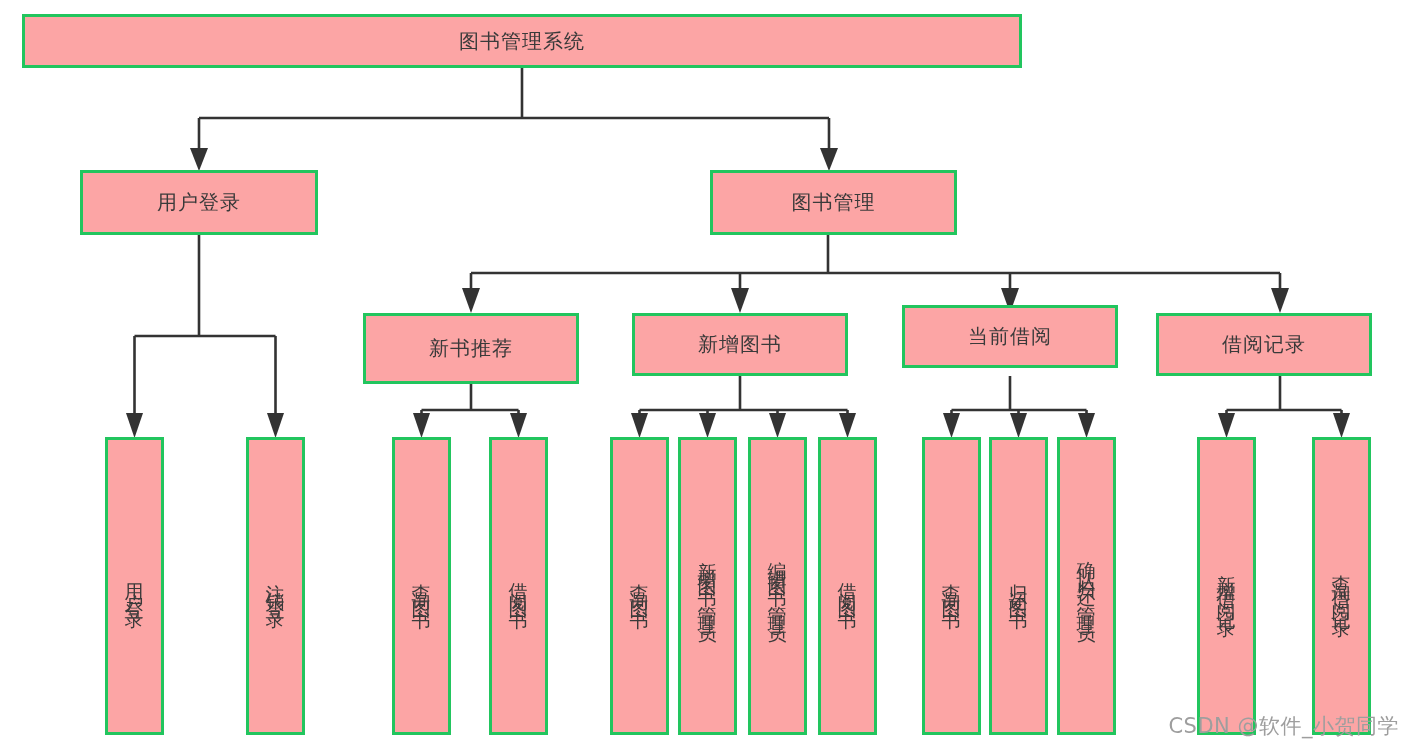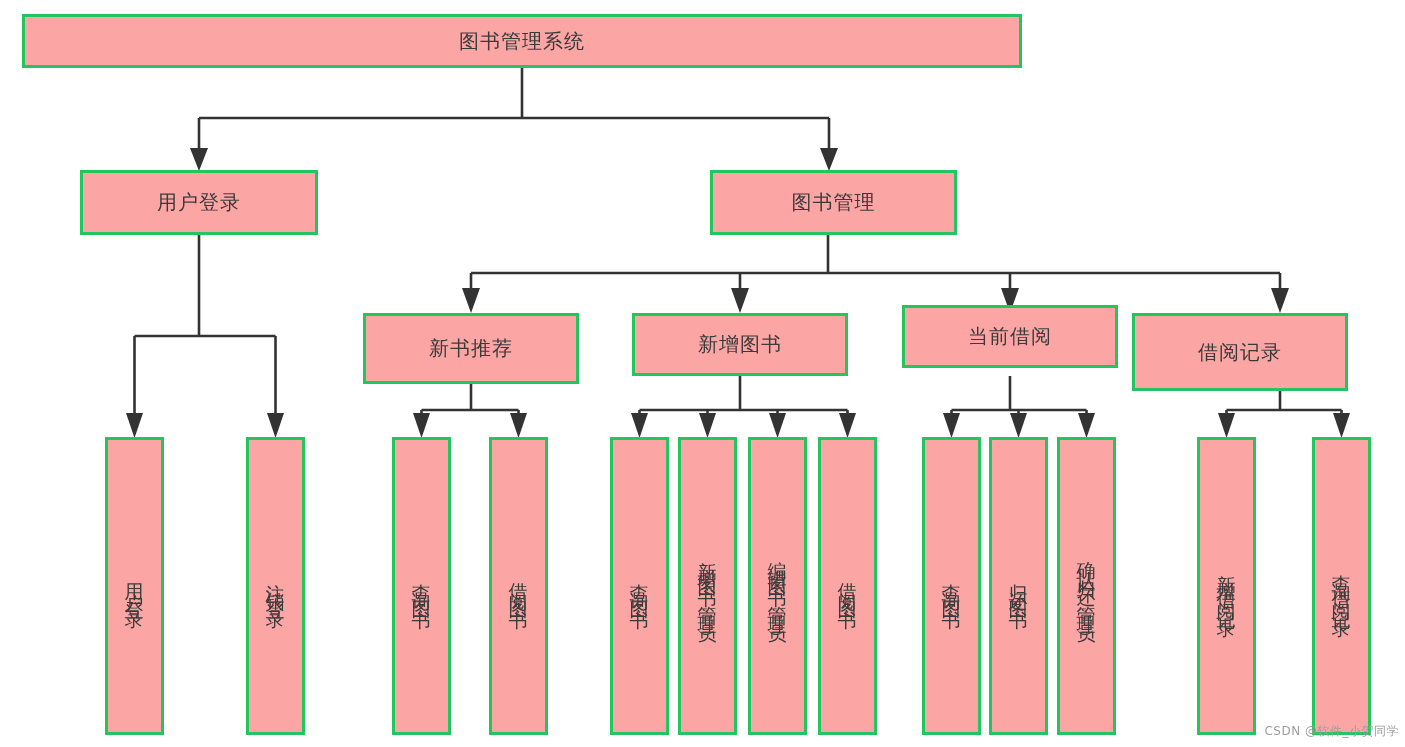--- a/index.html
+++ b/index.html
@@ -34,21 +34,21 @@
   }
   #connectors path{
     stroke:#333333;stroke-width:2.6;fill:none;
   }
   #connectors polygon{
     fill:#333333;stroke:none;
   }
   .watermark{
     position:absolute;
     right:6px;bottom:7px;
-    font-size:12px;
+    font-size:21px;
     color:#9e9e9e;
     letter-spacing:0.5px;
     white-space:nowrap;
   }
 </style>
 </head>
 <body>
 
 <div id="canvas">
 
@@ -101,21 +101,21 @@
 
   <div class="box h" style="left:363px;top:313px;width:216px;height:71px">
     <span>新书推荐</span>
   </div>
   <div class="box h" style="left:632px;top:313px;width:216px;height:63px">
     <span>新增图书</span>
   </div>
   <div class="box h" style="left:902px;top:305px;width:216px;height:63px">
     <span>当前借阅</span>
   </div>
-  <div class="box h" style="left:1132px;top:313px;width:216px;height:78px">
+  <div class="box h" style="left:1156px;top:313px;width:216px;height:63px">
     <span>借阅记录</span>
   </div>
 
   <div class="box v" style="left:105px;top:437px;width:59px;height:298px">
     <span>用户登录</span>
   </div>
   <div class="box v" style="left:246px;top:437px;width:59px;height:298px">
     <span>注销登录</span>
   </div>
 

